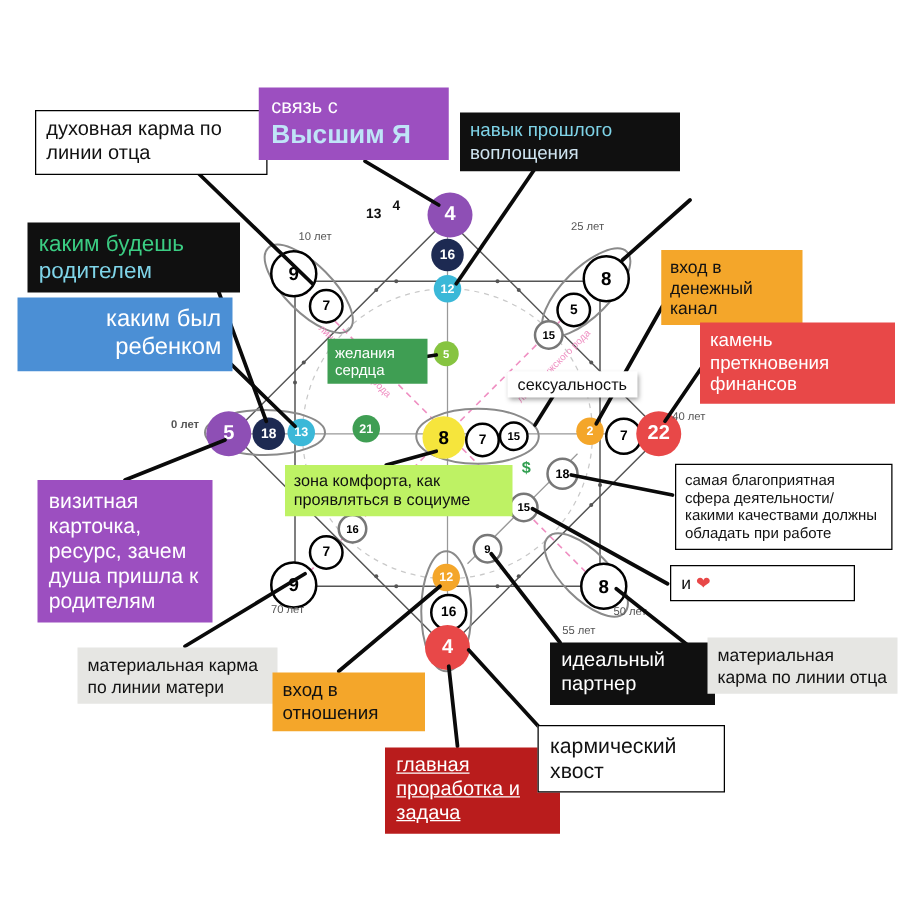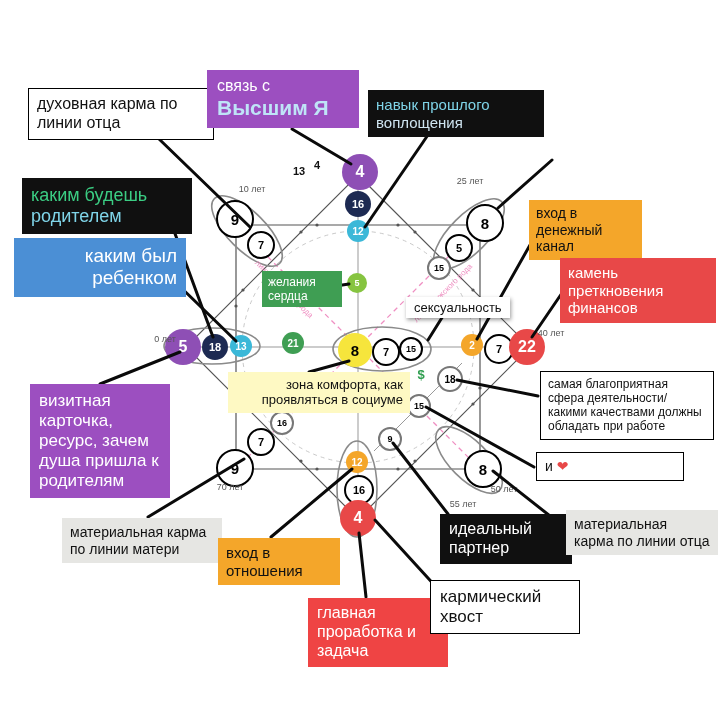--- a/index.html
+++ b/index.html
@@ -105,21 +105,21 @@
       <div class="mcircle" style="left: 464px; top: 450px; height: 34px; width: 34px; background: rgb(255, 255, 255); color: rgb(0, 0, 0); border: 2px solid rgb(0, 0, 0); font-size: 15px; font-weight: 700;">8</div>
       <div class="mcircle" style="left: 216px; top: 449px; height: 34px; width: 34px; background: rgb(255, 255, 255); color: rgb(0, 0, 0); border: 2px solid rgb(0, 0, 0); font-size: 15px; font-weight: 700;">9</div>
       <div class="mcircle" style="left: 247px; top: 428px; height: 24px; width: 24px; background: rgb(255, 255, 255); color: rgb(0, 0, 0); border: 2px solid rgb(0, 0, 0); font-size: 11px;">7</div>
       <div class="mcircle" style="left: 270px; top: 411px; height: 20px; width: 20px; background: rgb(255, 255, 255); color: rgb(0, 0, 0); border: 2px solid rgb(119, 119, 119); font-size: 9px;">16</div>
       <div class="mcircle" style="left: 346px; top: 451px; height: 22px; width: 22px; background: rgb(244, 166, 42); color: rgb(255, 255, 255); font-size: 10px;">12</div>
       <div class="mcircle" style="left: 344px; top: 475px; height: 26px; width: 26px; background: rgb(255, 255, 255); color: rgb(0, 0, 0); border: 2px solid rgb(0, 0, 0); font-size: 11px;">16</div>
       <div class="mcircle" style="left: 340px; top: 500px; height: 36px; width: 36px; background: rgb(232, 72, 72); color: rgb(255, 255, 255); font-size: 16px; font-weight: 700;">4</div>
     </div>
 
   <div class="layer">
-      <span class="agelabel" style="left: 165px; top: 339px;">0 лет</span>
+      <span class="agelabel" style="left: 148px; top: 339px; font-weight: bold;">0 лет</span>
       <span class="agelabel" style="left: 252px; top: 189px;">10 лет</span>
       <span class="agelabel" style="left: 470px; top: 181px;">25 лет</span>
       <span class="agelabel" style="left: 551px; top: 333px;">40 лет</span>
       <span class="agelabel" style="left: 504px; top: 489px;">50 лет</span>
       <span class="agelabel" style="left: 463px; top: 504px;">55 лет</span>
       <span class="agelabel" style="left: 230px; top: 487px; text-align: center;">70 лет</span>
       <span class="mtext" style="left: 299px; top: 171px; font-size: 11px; color: rgb(17, 17, 17); font-weight: 700; transform: translate(-50%, -50%);">13</span>
       <span class="mtext" style="left: 317px; top: 165px; font-size: 11px; color: rgb(17, 17, 17); font-weight: 700; transform: translate(-50%, -50%);">4</span>
       <span class="mtext" style="left: 421px; top: 374px; font-size: 13px; color: rgb(47, 158, 79); font-weight: 700; transform: translate(-50%, -50%);">$</span>
       <span class="mtext" style="left: 403px; top: 408px; font-size: 11px; color: rgb(224, 49, 49); transform: translate(-50%, -50%);">❤</span>
@@ -173,35 +173,35 @@
   <div class="callout co-child-past tw" style="background: rgb(75, 143, 213); text-align: right;">каким был ребенком</div>
 
   <div class="callout co-money-channel" style="background: rgb(244, 166, 42);">вход в денежный канал</div>
 
   <div class="callout co-finance-stone tw" style="background: rgb(232, 72, 72);">камень преткновения финансов</div>
 
   <div class="callout co-heart-desires tw" style="background: rgb(63, 158, 83);">желания сердца</div>
 
   <div class="callout co-sexuality">сексуальность</div>
 
-  <div class="callout co-comfort-zone" style="background: #fef9c3; text-align: right;">зона комфорта, как проявляться в социуме</div>
+  <div class="callout co-comfort-zone" style="background: #bef264;">зона комфорта, как проявляться в социуме</div>
 
   <div class="callout co-best-sphere outlined">самая благоприятная сфера деятельности/ какими качествами должны обладать при работе</div>
 
   <div class="callout co-visit-card tw" style="background: rgb(156, 79, 192);">визитная карточка, ресурс, зачем душа пришла к родителям</div>
 
   <div class="callout co-balance-point outlined">
     <span class="l2"><span>и</span> <span style="color: rgb(232, 72, 72);">❤</span></span>
   </div>
 
   <div class="callout co-mother-material" style="background: rgb(230, 230, 227);">материальная карма по линии матери</div>
 
   <div class="callout co-relationship-entry" style="background: rgb(244, 166, 42);">вход в отношения</div>
 
   <div class="callout co-ideal-partner tw" style="background: rgb(16, 16, 16);">идеальный партнер</div>
 
   <div class="callout co-father-material" style="background: rgb(230, 230, 227);">материальная карма по линии отца</div>
 
-  <div class="callout co-main-task tw" style="background: #ef4444;">главная проработка и задача</div>
+  <div class="callout co-main-task tw" style="background: #b91c1c; text-decoration: underline;">главная проработка и задача</div>
 
   <div class="callout co-karmic-tail outlined">кармический хвост</div>
 
 </div>
 
 </body></html>

